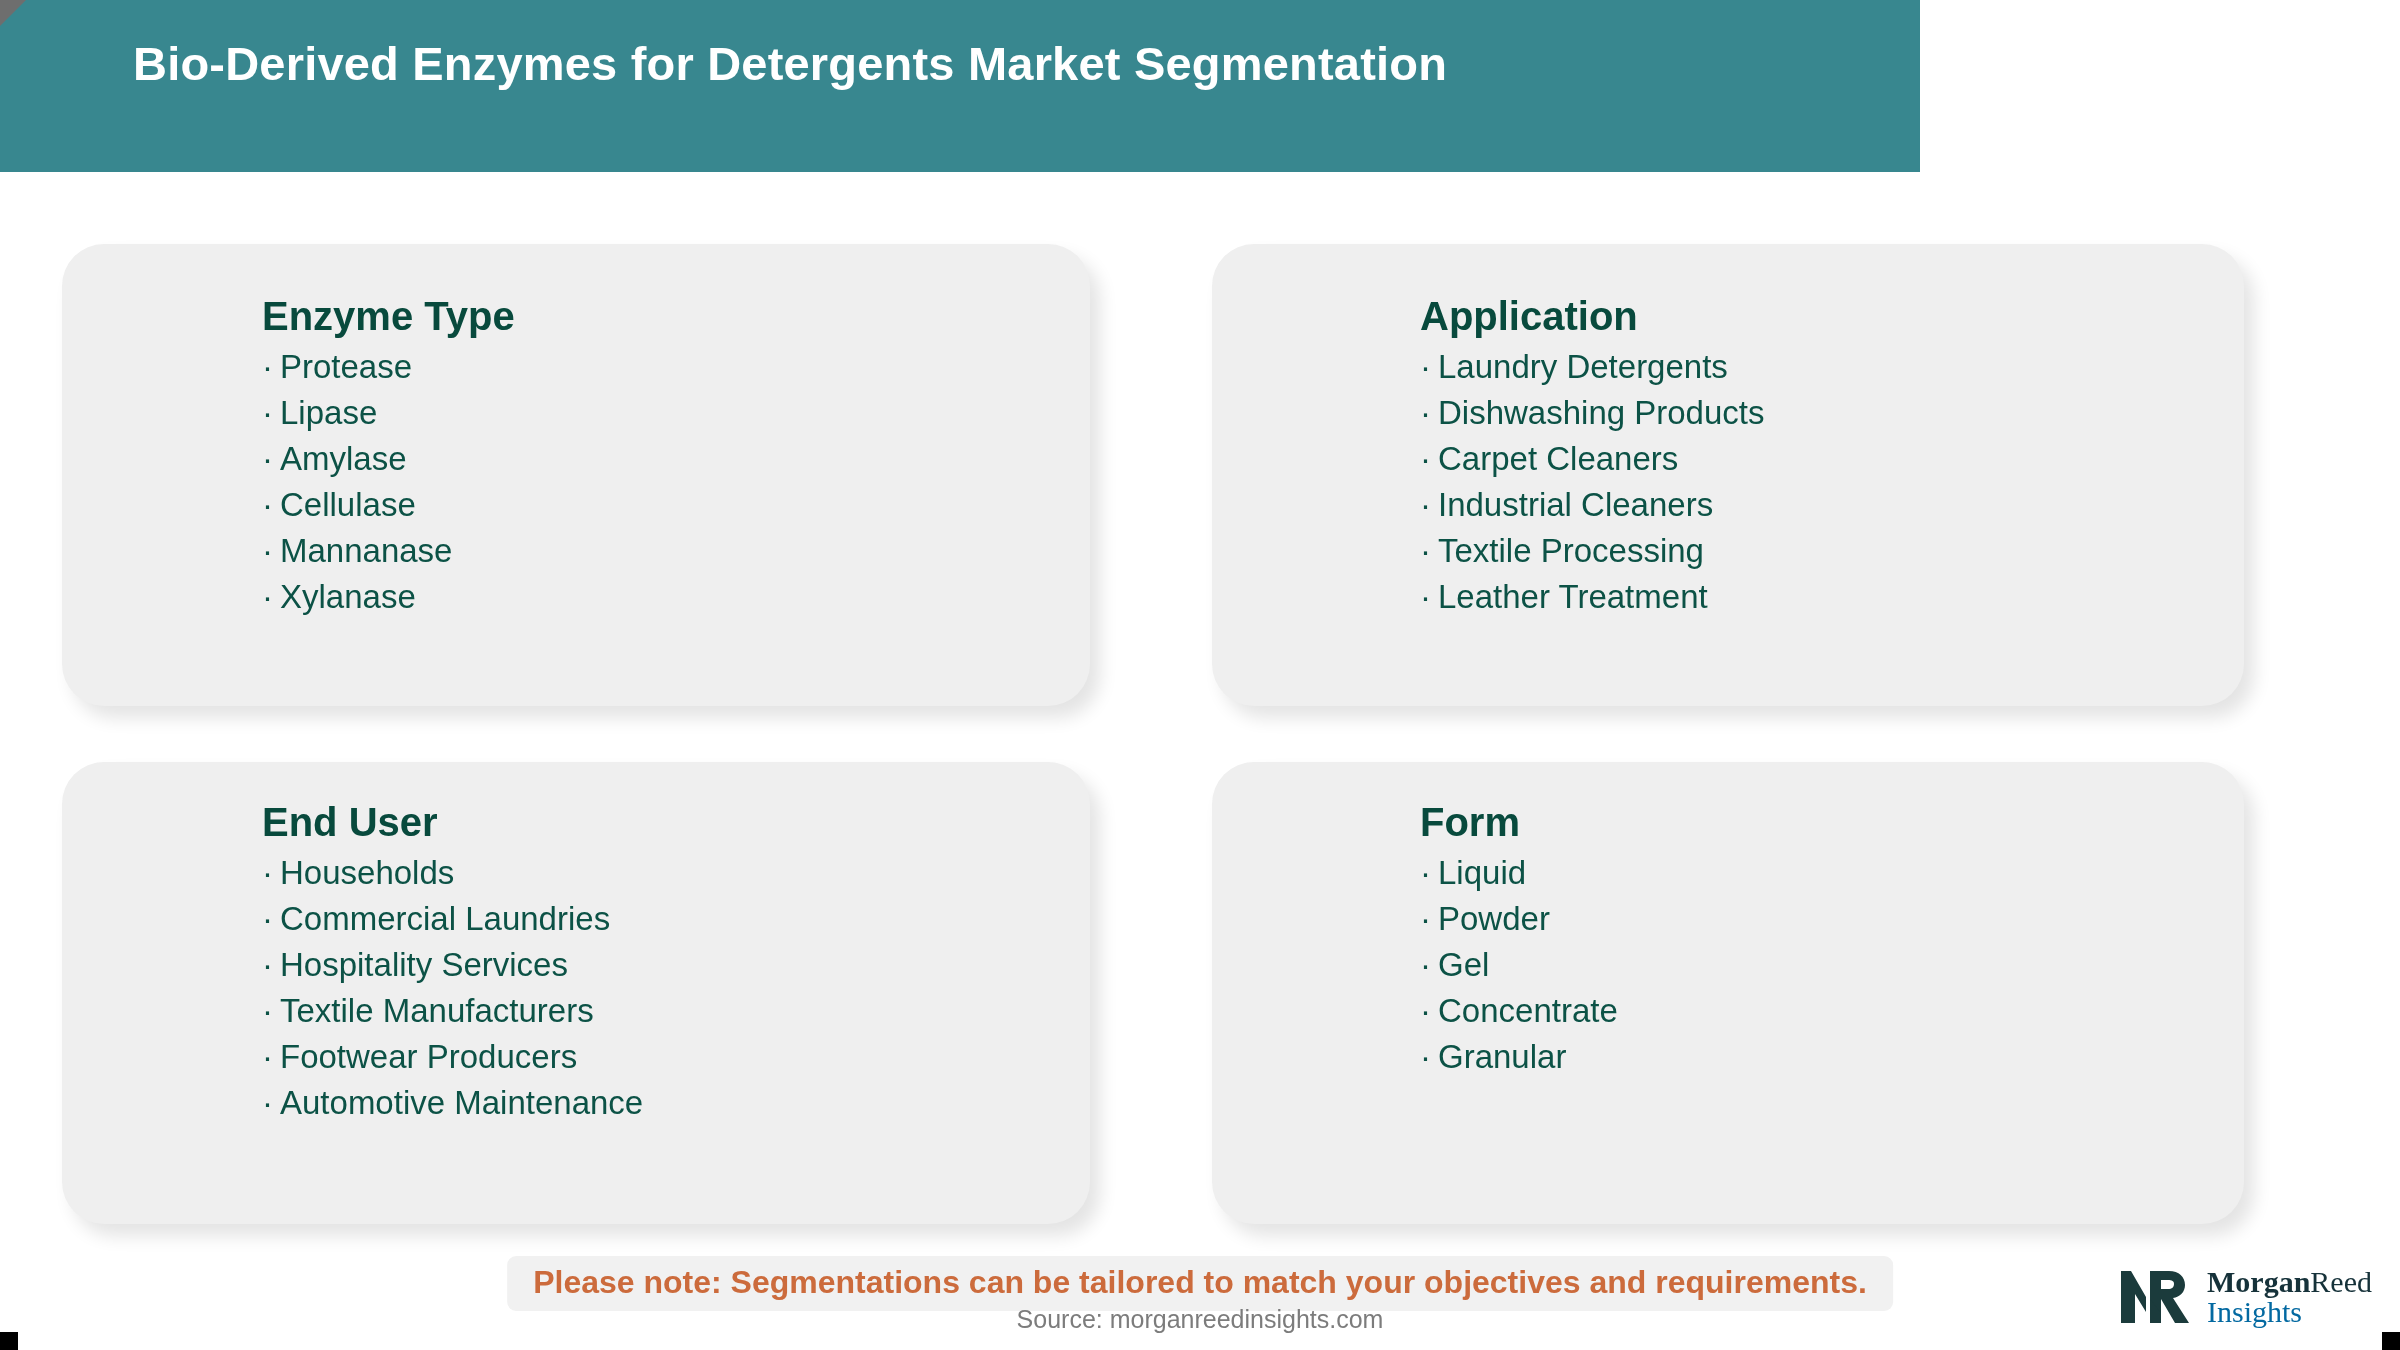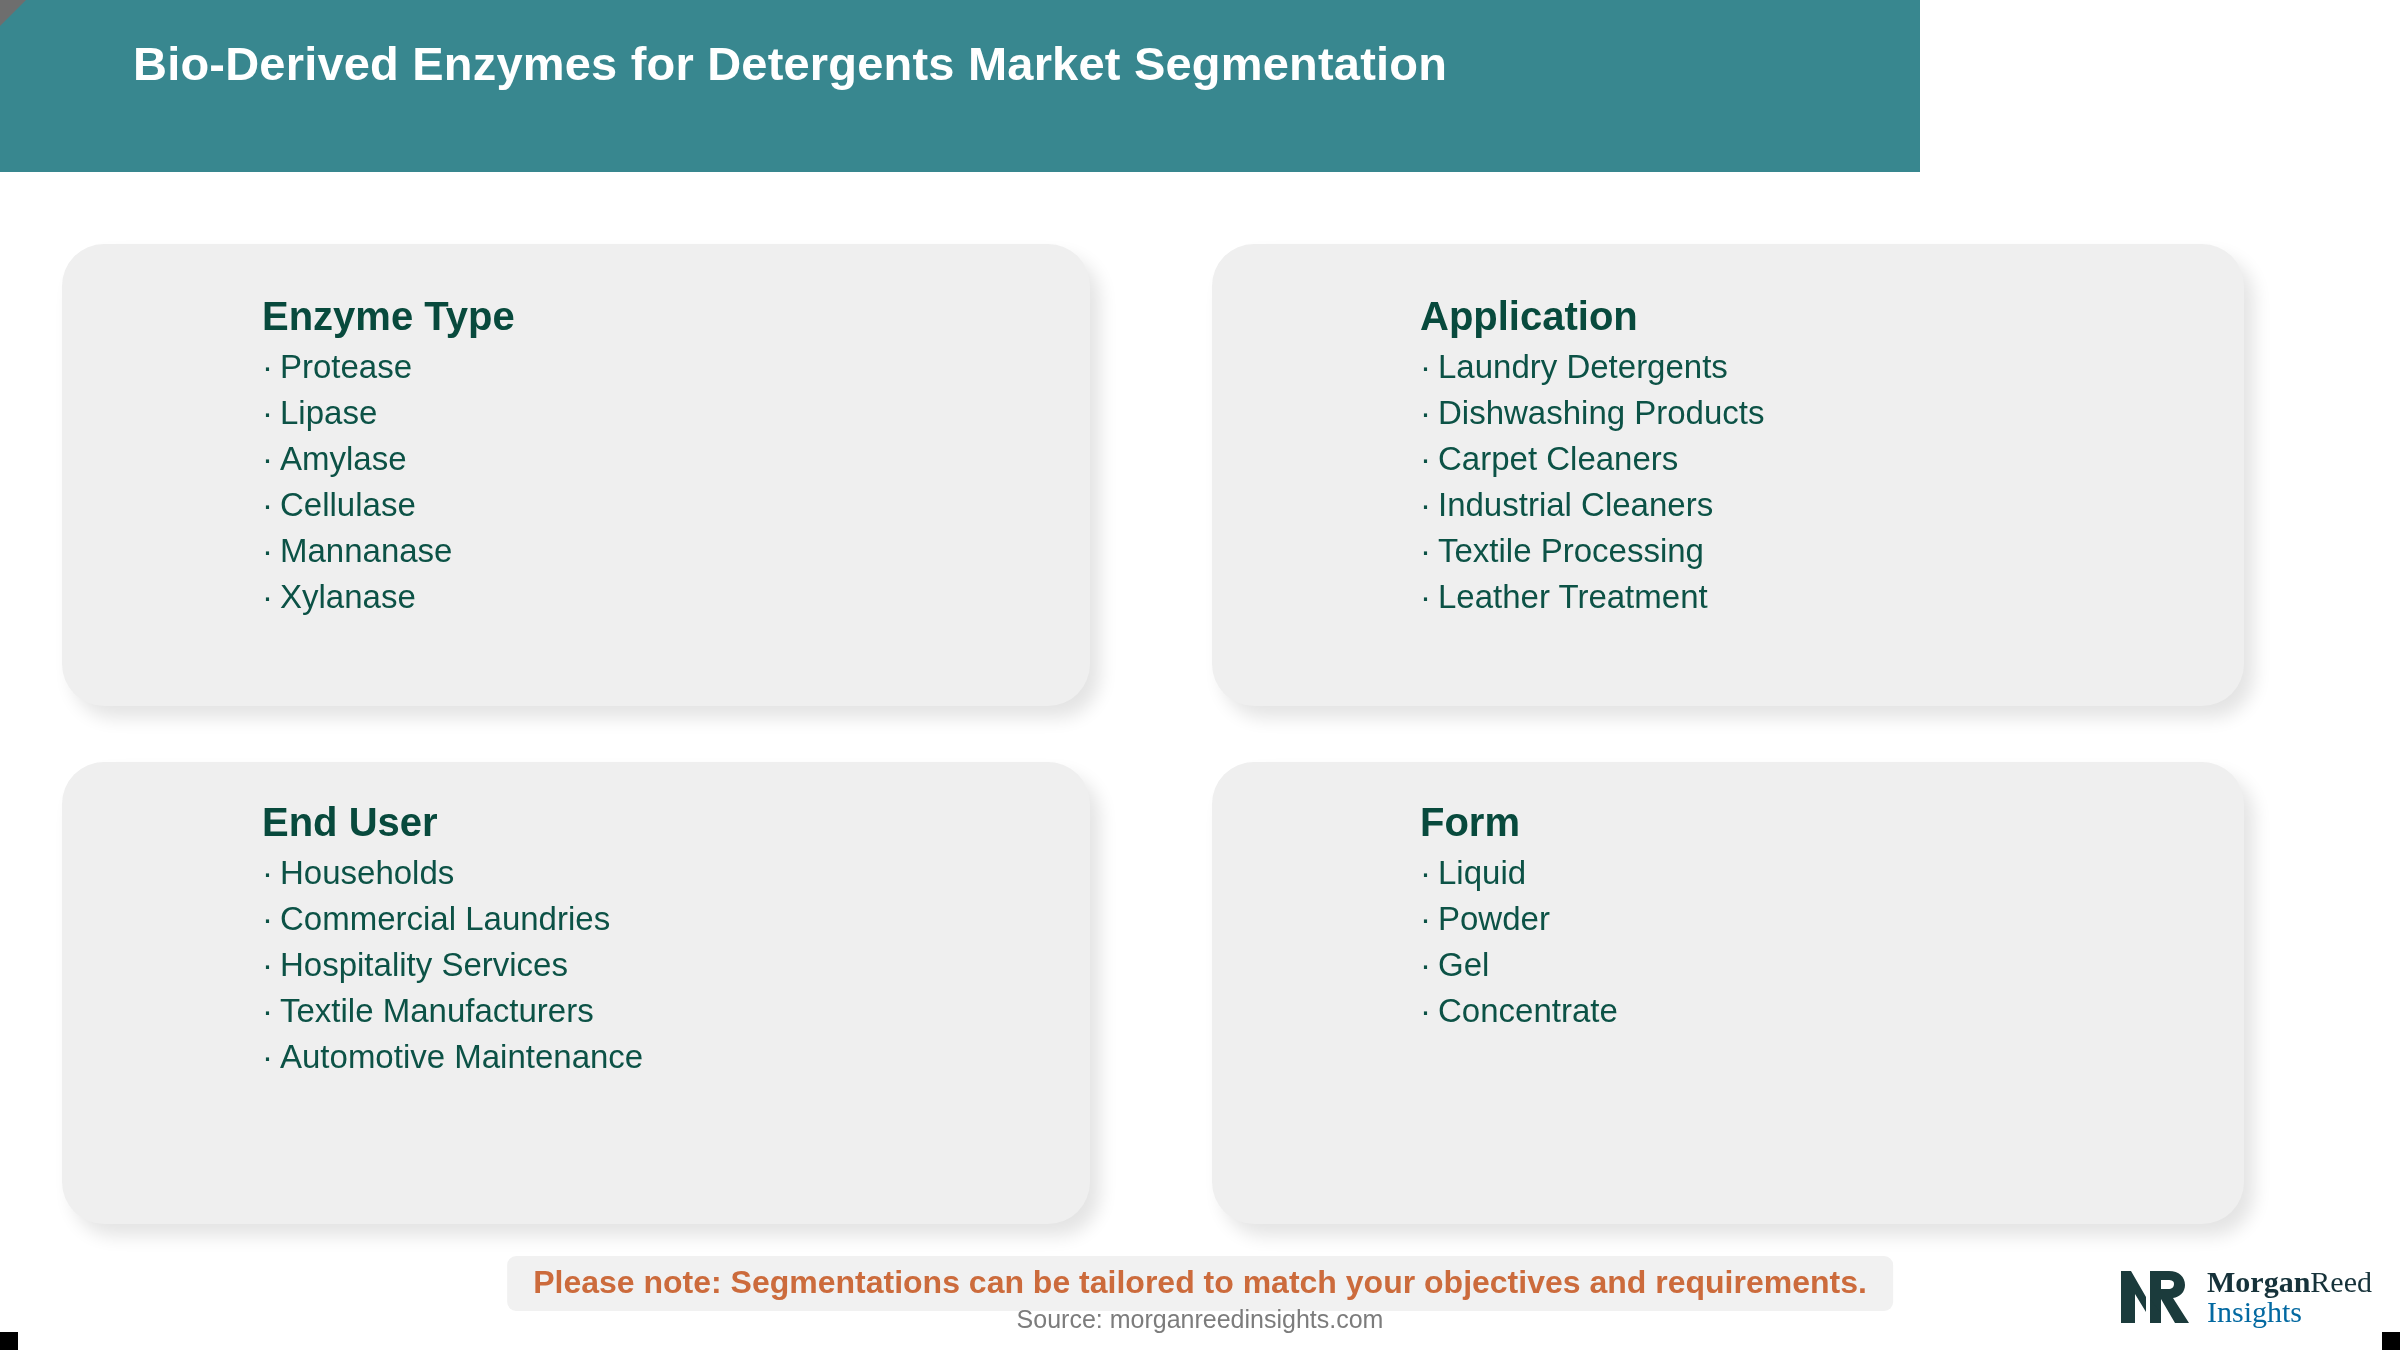--- a/index.html
+++ b/index.html
@@ -204,33 +204,35 @@
     </div>
 
     <div class="card c2">
       <div class="card-inner">
         <div class="card-title">End User</div>
         <ul class="card-list">
           <li><span class="bullet">·</span><span>Households</span></li>
           <li><span class="bullet">·</span><span>Commercial Laundries</span></li>
           <li><span class="bullet">·</span><span>Hospitality Services</span></li>
           <li><span class="bullet">·</span><span>Textile Manufacturers</span></li>
+          <li><span class="bullet">·</span><span>Footwear Producers</span></li>
           <li><span class="bullet">·</span><span>Automotive Maintenance</span></li>
         </ul>
       </div>
     </div>
 
     <div class="card c3">
       <div class="card-inner">
         <div class="card-title">Form</div>
         <ul class="card-list">
           <li><span class="bullet">·</span><span>Liquid</span></li>
           <li><span class="bullet">·</span><span>Powder</span></li>
           <li><span class="bullet">·</span><span>Gel</span></li>
           <li><span class="bullet">·</span><span>Concentrate</span></li>
+          <li><span class="bullet">·</span><span>Granular</span></li>
         </ul>
       </div>
     </div>
 
   </div>
 
   <div class="note-box">Please note: Segmentations can be tailored to match your objectives and requirements.</div>
 
   <div class="source-line">Source: morganreedinsights.com</div>
 

